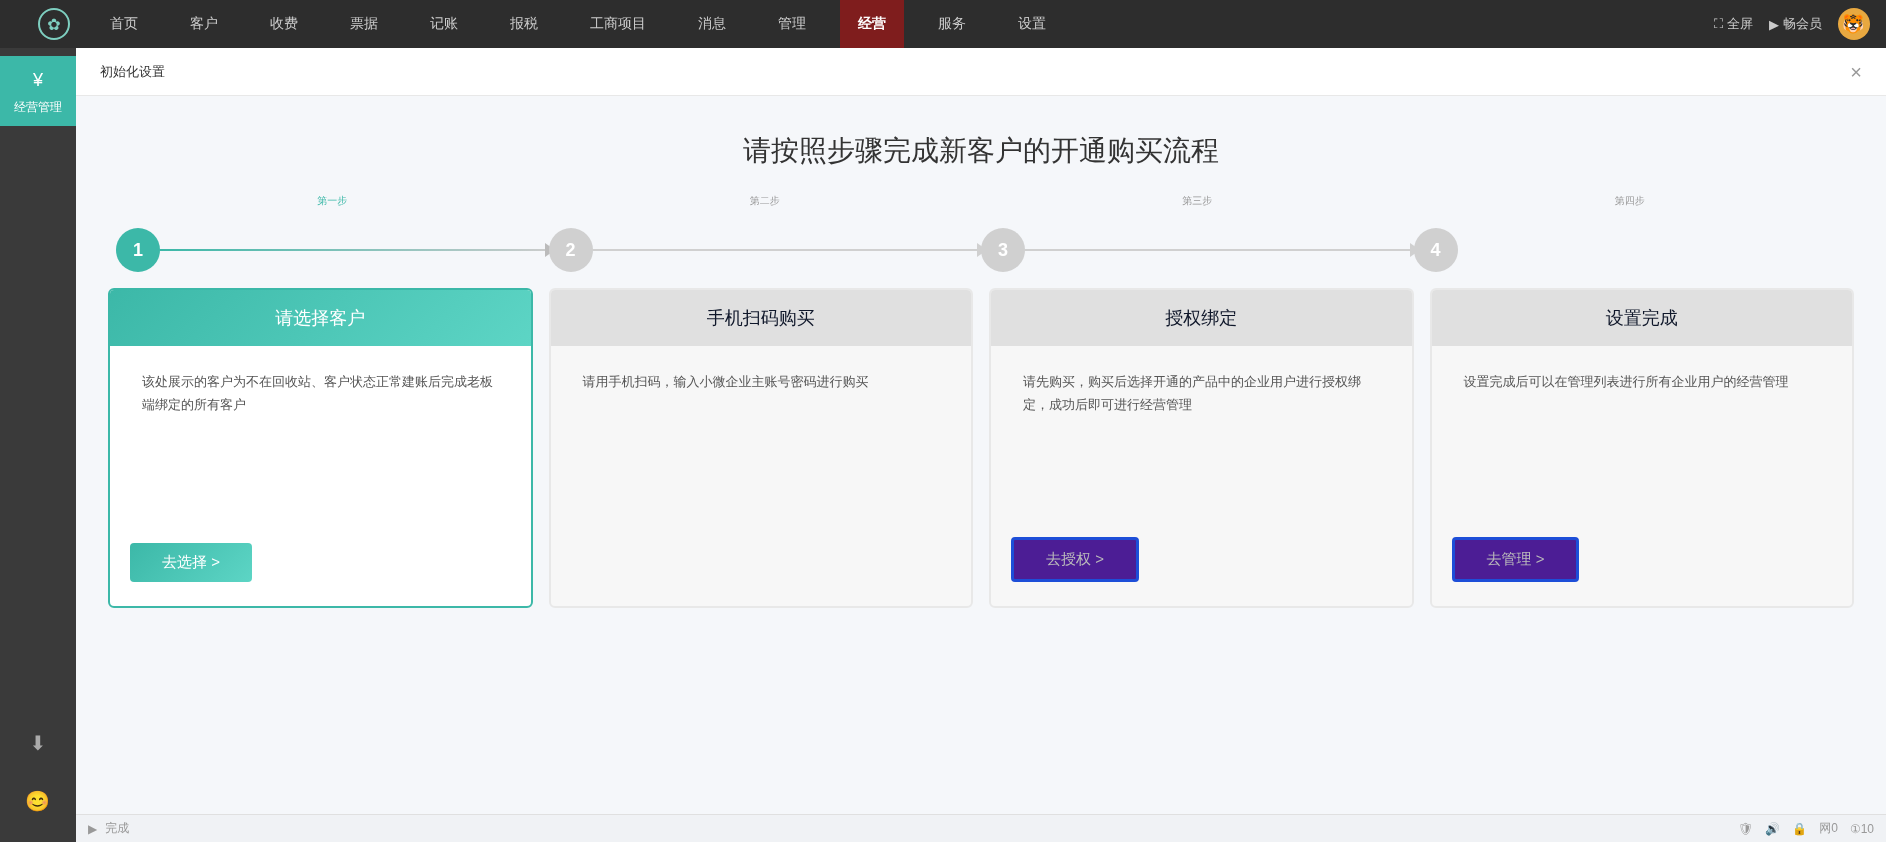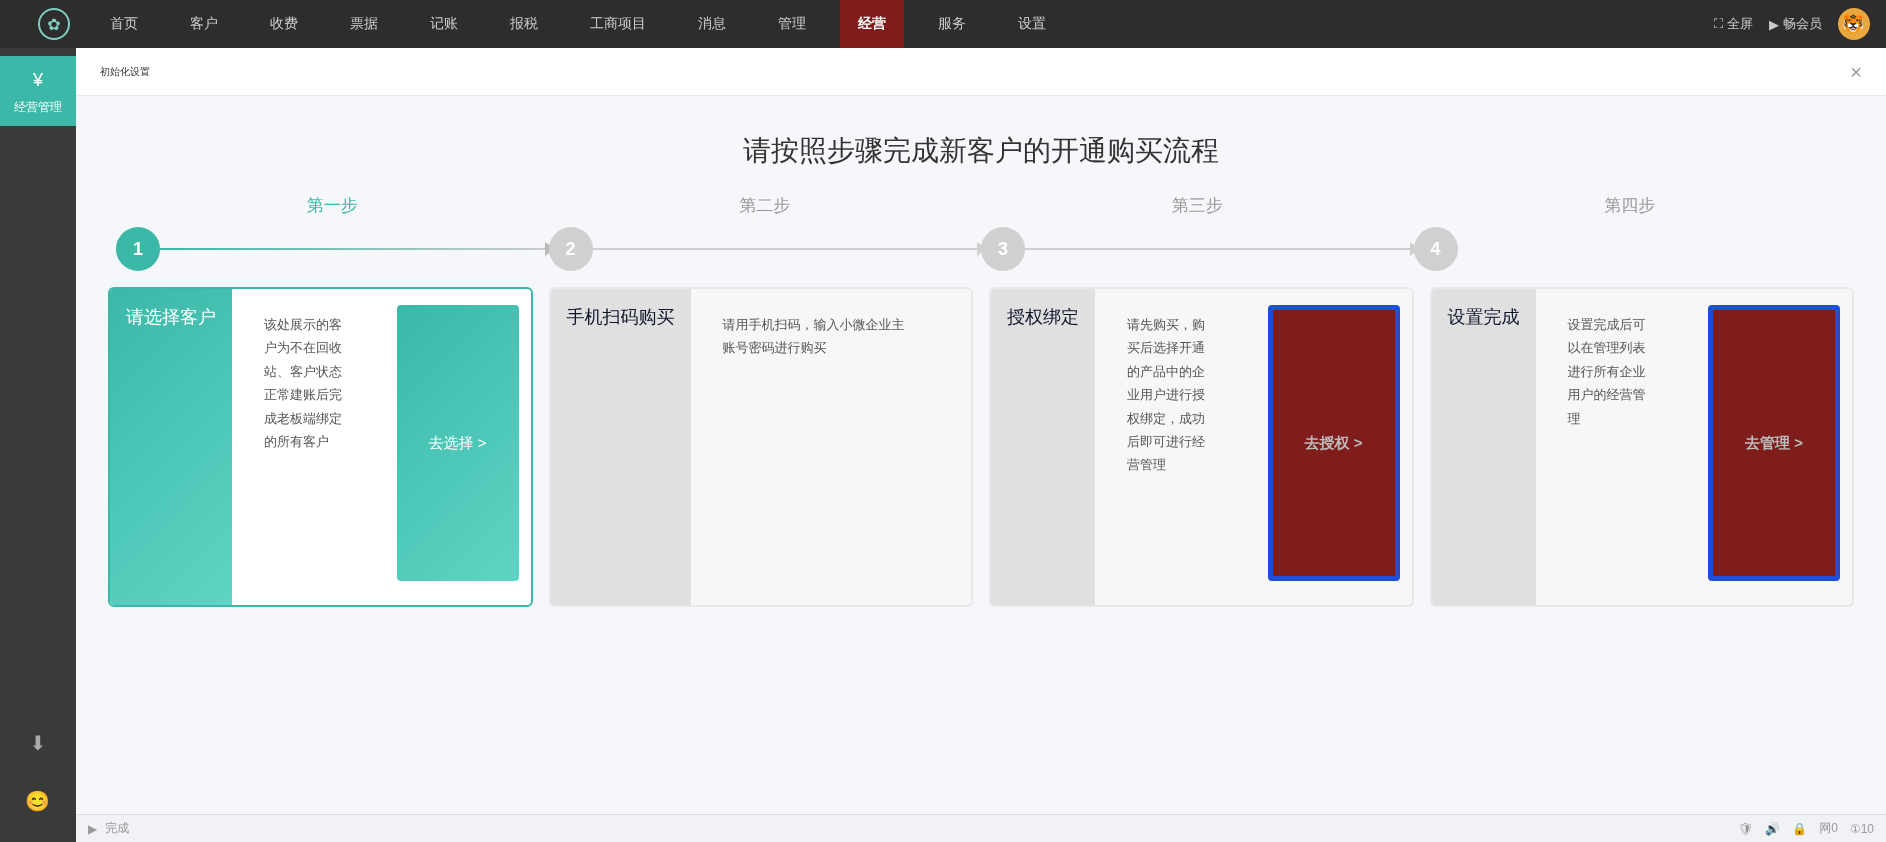--- a/index.html
+++ b/index.html
@@ -128,21 +128,21 @@
     .panel-header {
       background: #fff;
       padding: 0 24px;
       height: 48px;
       display: flex;
       align-items: center;
       justify-content: space-between;
       border-bottom: 1px solid #e8e8e8;
     }
     .panel-title {
-      font-size: 10px;
+      font-size: 13px;
       color: #333;
     }
     .close-btn {
       font-size: 20px;
       color: #999;
       cursor: pointer;
       line-height: 1;
     }
 
     
@@ -174,23 +174,23 @@
 
     .step-col {
       flex: 1;
       display: flex;
       flex-direction: column;
       align-items: center;
       position: relative;
     }
 
     .step-label {
-      font-size: 17px;
+      font-size: 10px;
       color: #999;
-      margin-bottom: 10px;
+      margin-bottom: 20px;
     }
     .step-col:first-child .step-label {
       color: #3cb8a8;
     }
 
     .step-circle-row {
       display: flex;
       align-items: center;
       width: 100%;
       position: relative;
@@ -233,21 +233,21 @@
       margin-top: 16px;
     }
 
     .step-card {
       flex: 1;
       background: #fff;
       border-radius: 6px;
       padding: 0;
       min-height: 320px;
       display: flex;
-      flex-direction: row;
+      flex-direction: column;
       overflow: hidden;
     }
     .step-card.active {
       border: 2px solid #3cb8a8;
     }
     .step-card.inactive {
       border: 2px solid #e8e8e8;
       background: #f7f7f7;
     }
 
@@ -270,42 +270,40 @@
       padding: 24px 32px;
       flex: 1;
       font-size: 13px;
       color: #555;
       line-height: 1.8;
     }
 
     .card-footer {
       padding: 16px 12px 24px 20px;
       display: flex;
-      justify-content: center;
     }
 
     .btn-action {
       padding: 10px 32px;
       border-radius: 4px;
       border: none;
       font-size: 15px;
       cursor: pointer;
       display: flex;
       align-items: center;
       gap: 6px;
     }
     .btn-action.active {
       background: linear-gradient(135deg, #3cb8a8, #5dd5c5);
       color: #fff;
     }
     .btn-action.inactive {
-      background: #7f1d1d;
+      background: #4c1d95;
       color: #bbb;
-      border: 5px solid #1d4ed8;
-      font-weight: bold;
+      border: 3px solid #1d4ed8;
     }
 
     
     .status-bar {
       height: 28px;
       background: #f0f2f5;
       border-top: 1px solid #e0e0e0;
       display: flex;
       align-items: center;
       padding: 0 12px;

